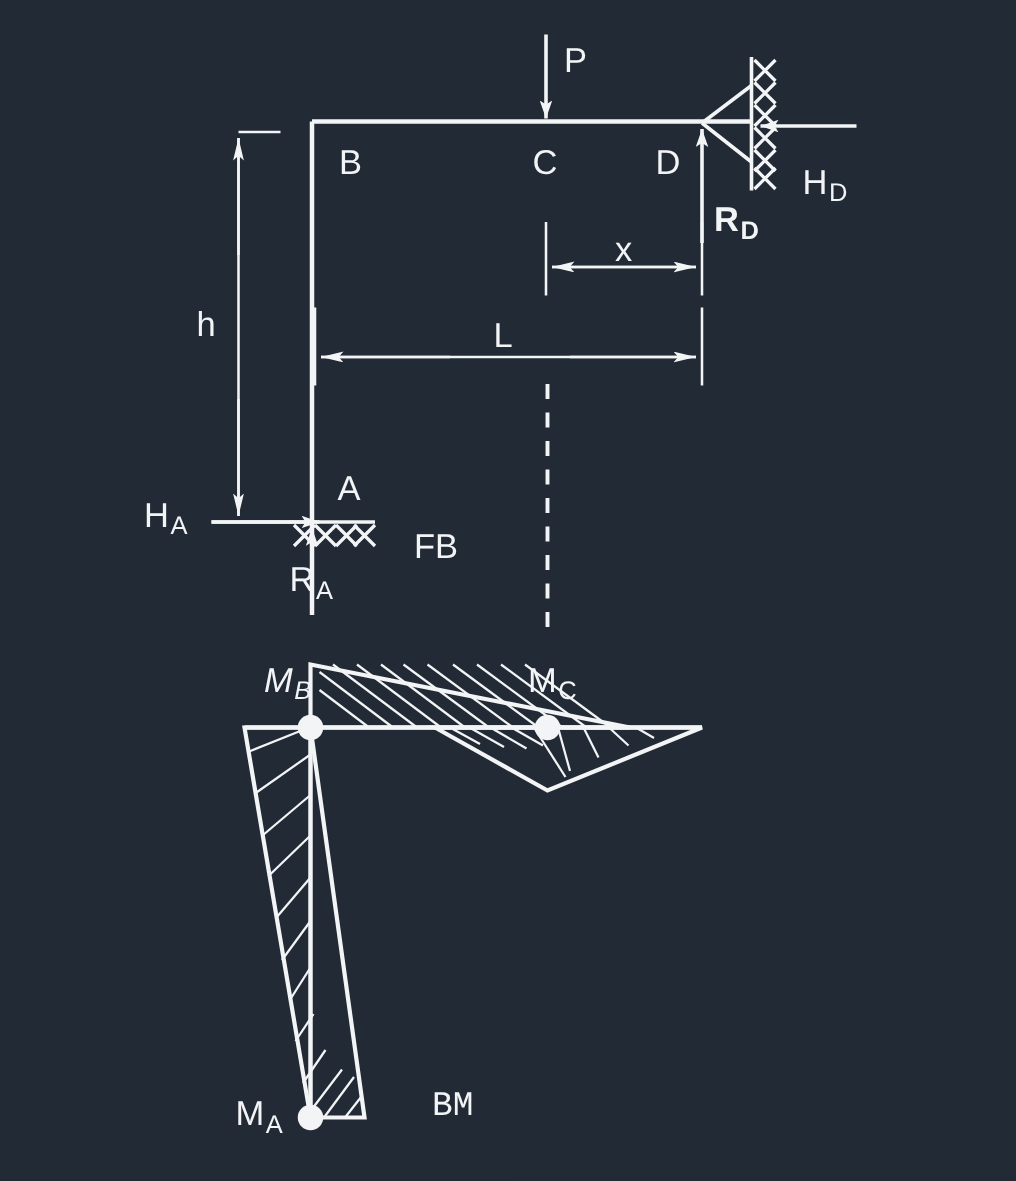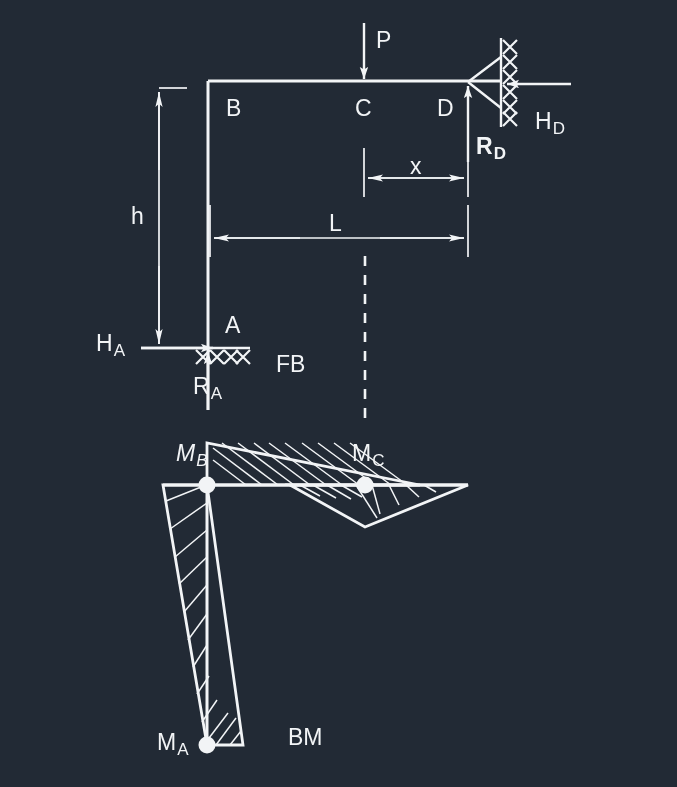--- a/index.html
+++ b/index.html
@@ -244,15 +244,15 @@
   </div>
 
   <div class="lbl" style="left:352px; top:442px;">
     <span>M</span><span class="sub">C</span>
   </div>
 
   <div class="lbl" style="left:157px; top:731px;">
     <span>M</span><span class="sub">A</span>
   </div>
 
-  <div class="lbl" style="left:288px; top:726px;">BM</div>
+  <div class="lbl" style="left:288px; top:726px;font-family:Liberation Mono, monospace;">BM</div>
 
 </div>
 
 </body></html>

